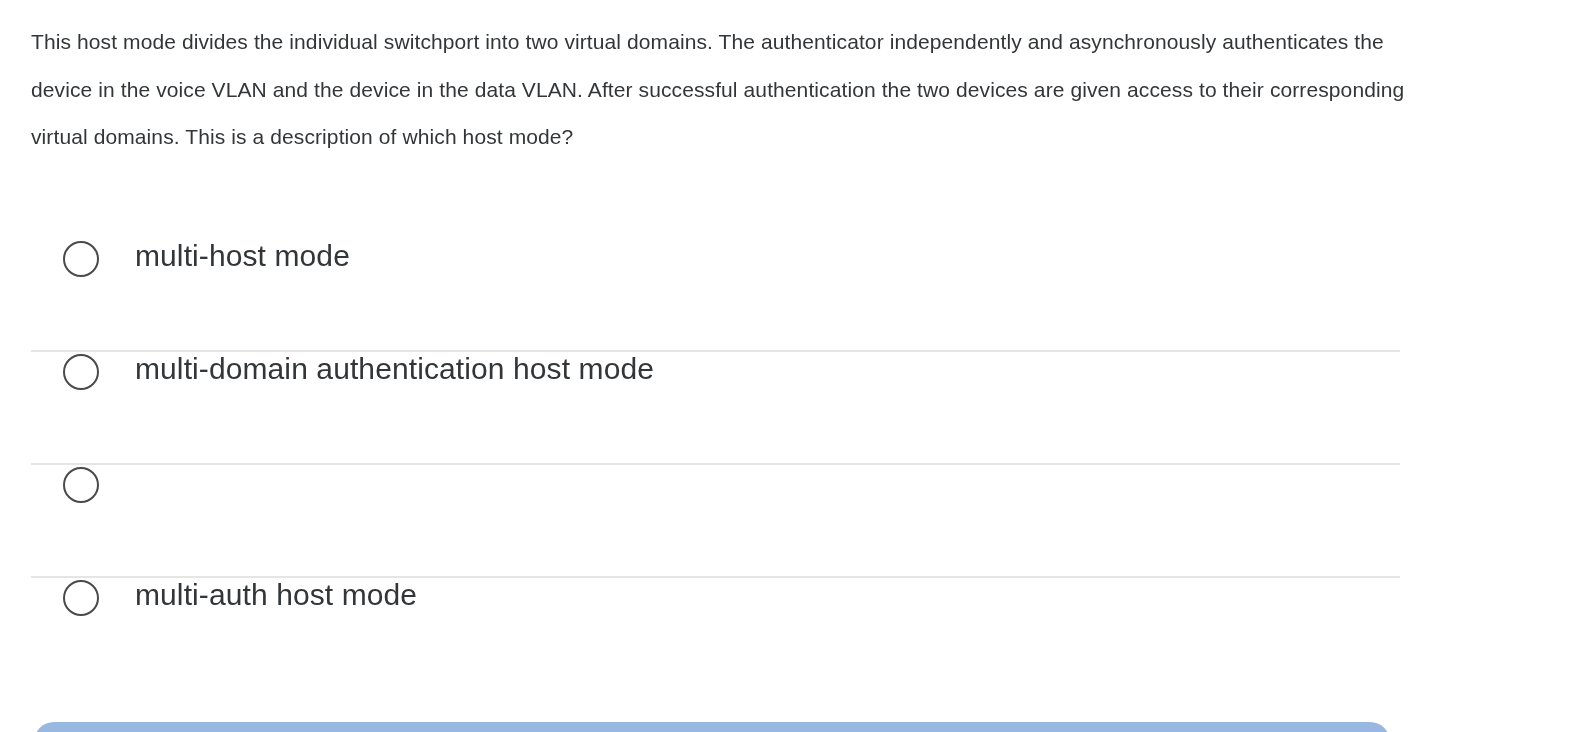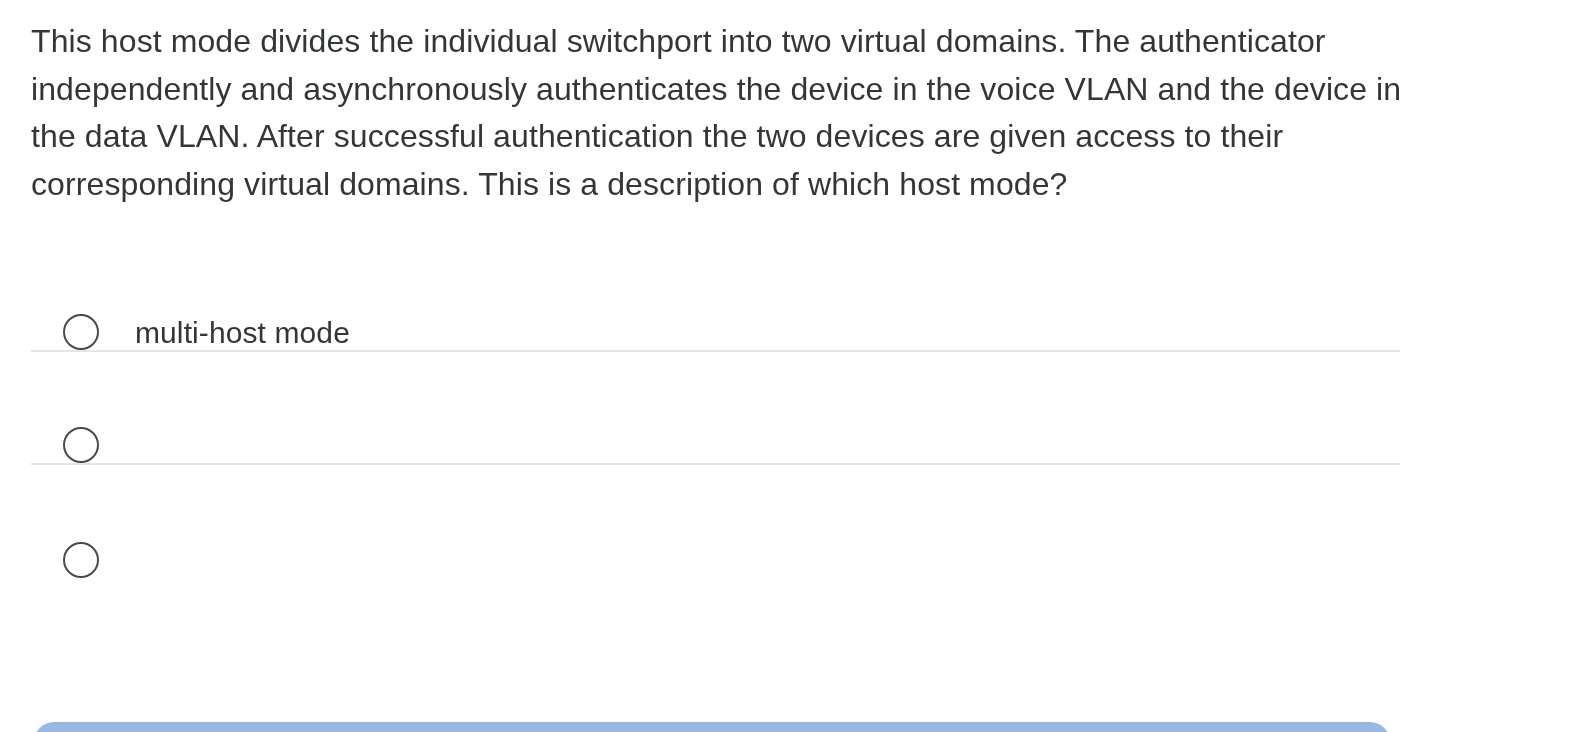--- a/index.html
+++ b/index.html
@@ -3,28 +3,28 @@
   <meta charset="utf-8">
   <style>
     html, body { margin: 0; padding: 0; background: #ffffff; }
     body {
       width: 1576px; height: 732px; overflow: hidden; position: relative;
       font-family: "Liberation Sans", "DejaVu Sans", sans-serif;
       color: #333638;
     }
     .question {
       position: absolute; left: 31px; top: 18px; width: 1380px;
-      font-size: 32px; line-height: 47.5px; letter-spacing: 0.1px;
+      font-size: 21px; line-height: 47.5px; letter-spacing: 0.1px;
       margin: 0;
     }
     .options {
       position: absolute; left: 31px; top: 239px; width: 1369px;
     }
     .option {
-      display: flex; align-items: flex-end; height: 113px;
+      display: flex; align-items: flex-start; height: 113px;
       border-bottom: 2px solid #e5e5e5; box-sizing: border-box;
       cursor: pointer;
     }
     .option:last-child { border-bottom: none; }
     .radio {
       width: 36px; height: 36px; border: 2px solid #4a4a4a; border-radius: 50%;
       box-sizing: border-box; margin-left: 32px; margin-right: 36px; flex: 0 0 auto;
       margin-top: 2px;
     }
     .option-label { font-size: 30px; letter-spacing: 0.1px; }
@@ -38,19 +38,24 @@
 
 <p class="question">This host mode divides the individual switchport into two virtual domains. The authenticator independently and asynchronously authenticates the device in the voice VLAN and the device in the data VLAN. After successful authentication the two devices are given access to their corresponding virtual domains. This is a description of which host mode?</p>
 
 <div class="options">
   <div class="option">
     <span class="radio"></span>
     <span class="option-label">multi-host mode</span>
   </div>
   <div class="option">
     <span class="radio"></span>
+    <span class="option-label">multi-domain authentication host mode</span>
   </div>
   <div class="option">
     <span class="radio"></span>
+  </div>
+  <div class="option">
+    <span class="radio"></span>
+    <span class="option-label">multi-auth host mode</span>
   </div>
 </div>
 
 <div class="submit-bar"></div>
 
 </body></html>

